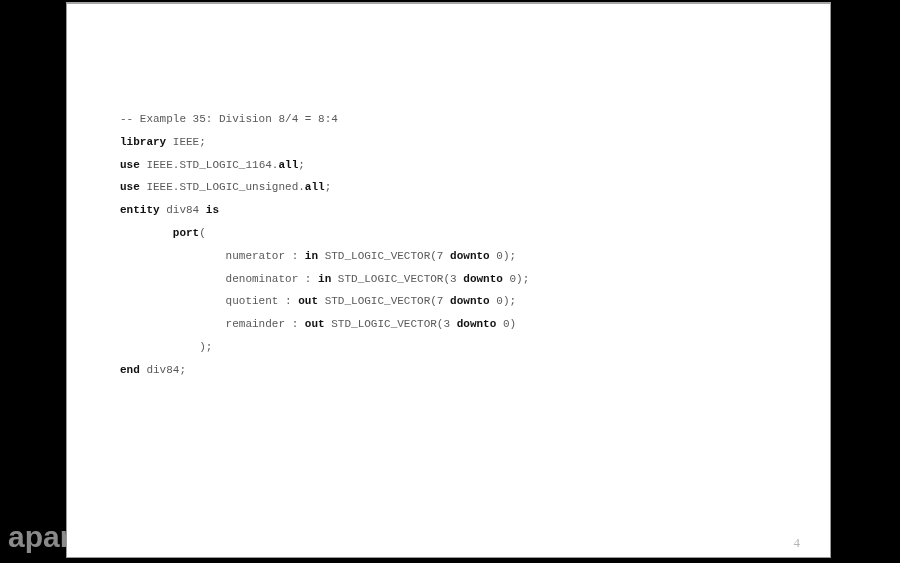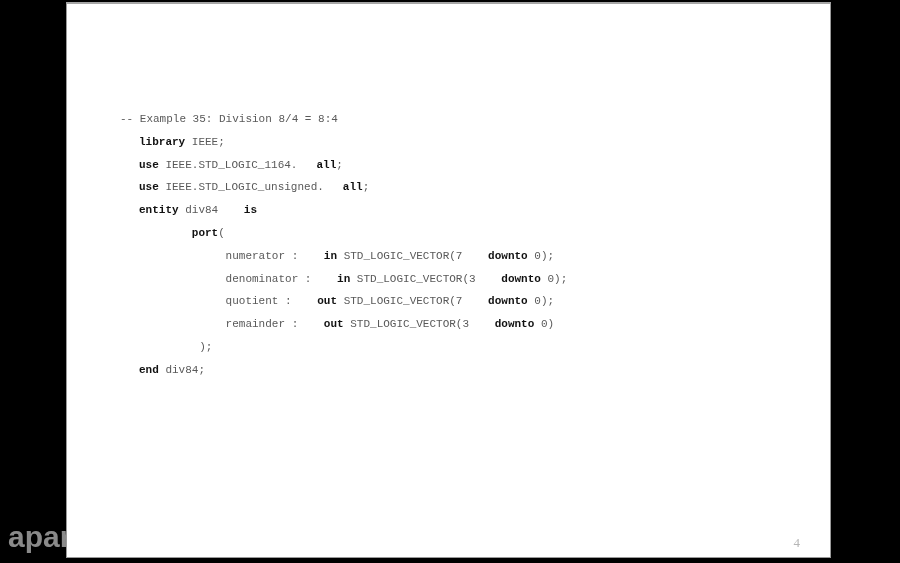--- a/index.html
+++ b/index.html
@@ -75,21 +75,20 @@
     white-space: pre;
   }
 
   .code-line {
     white-space: pre;
   }
 
   .kw {
     font-weight: bold;
     color: #111111;
-    margin-left: 19px;
   }
 
   #page-number {
     position: absolute;
     right: 30px;
     bottom: 6px;
     font-family: "Liberation Serif", serif;
     font-size: 13px;
     color: #b5b5b5;
   }

